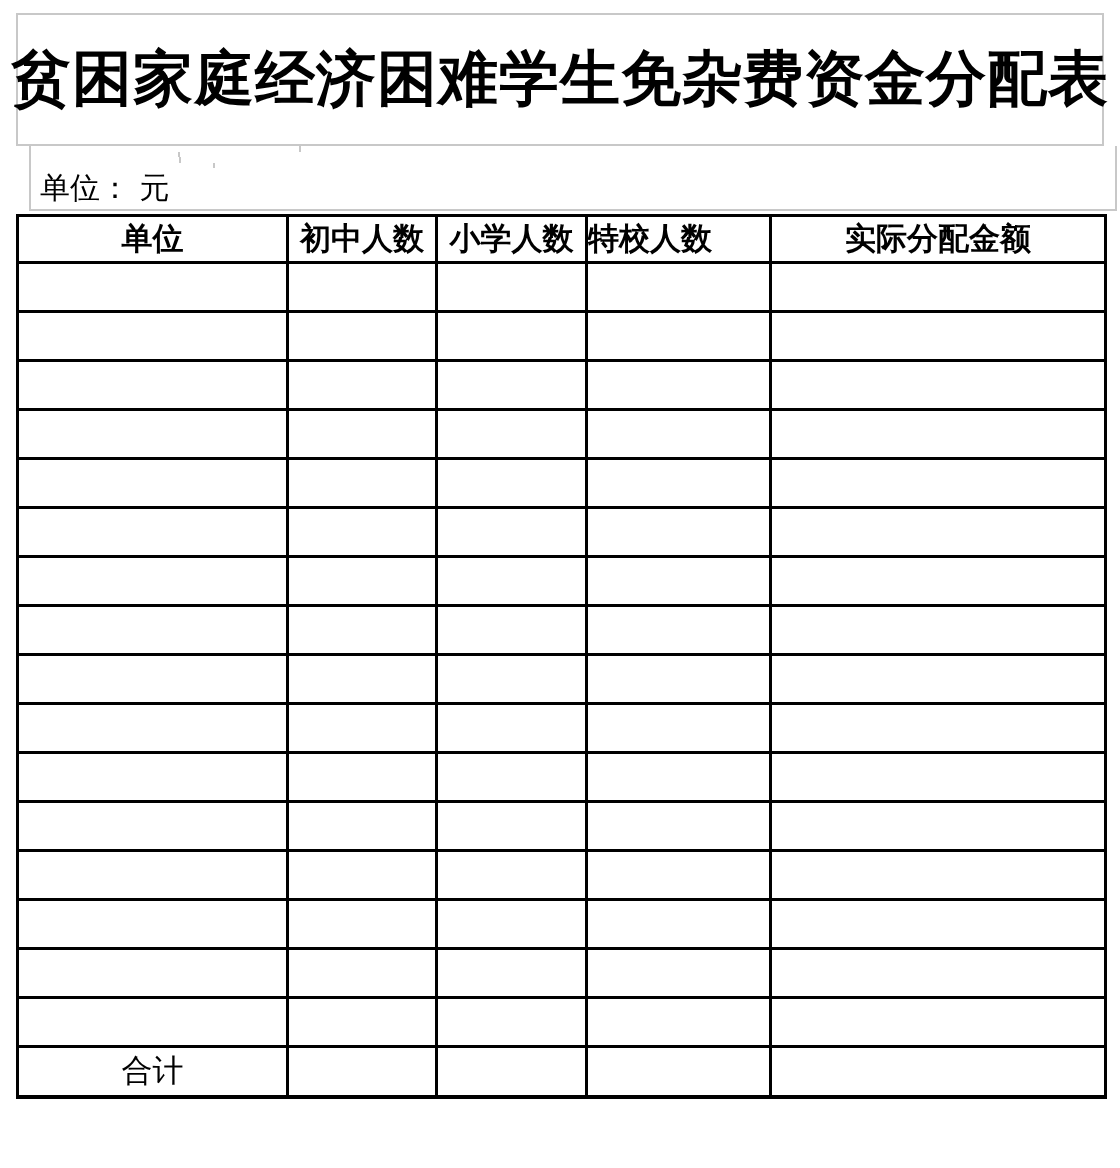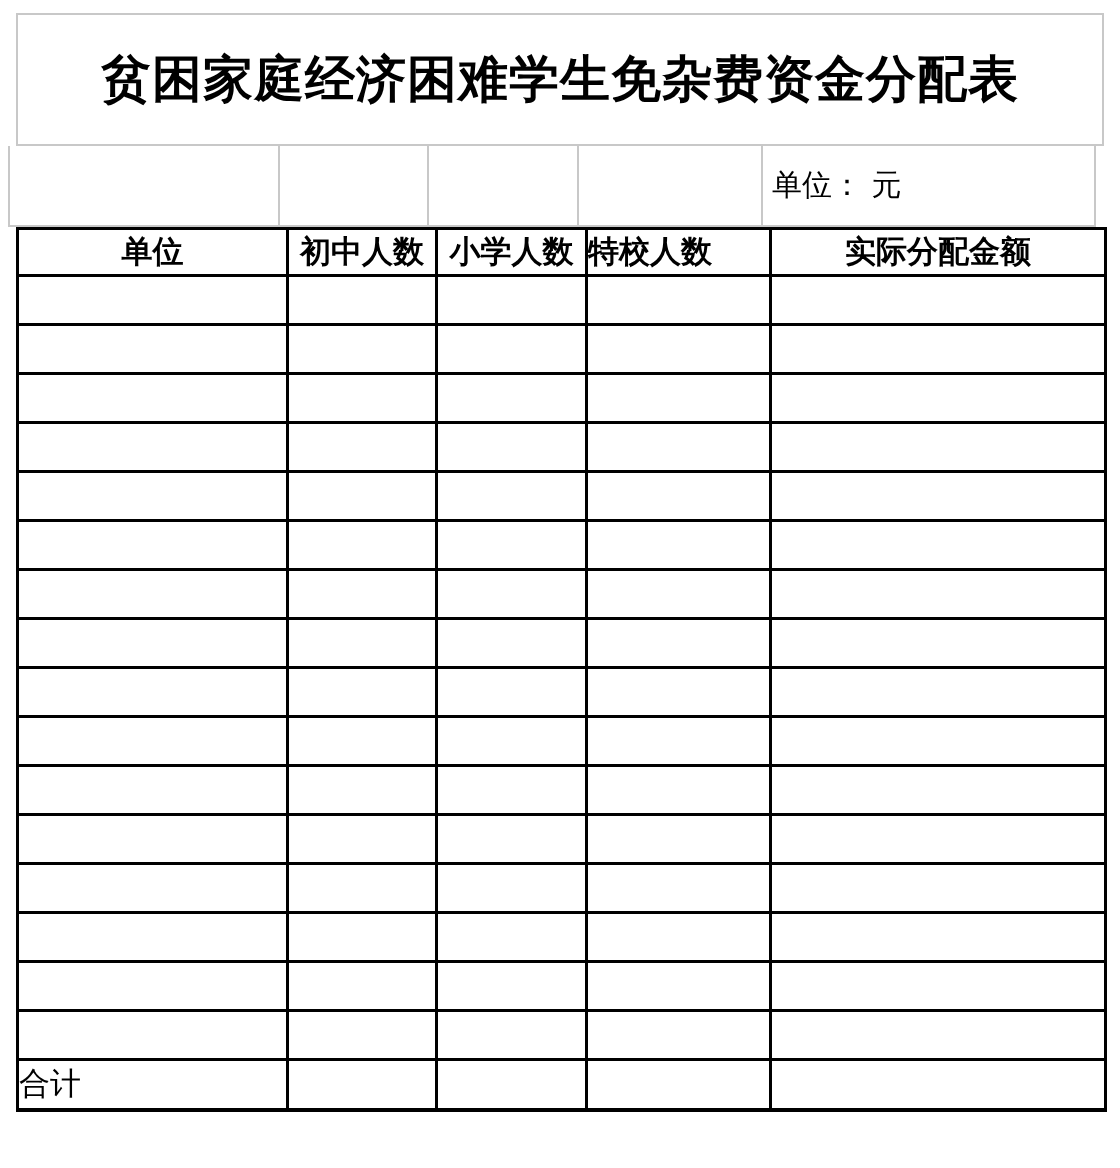--- a/index.html
+++ b/index.html
@@ -17,45 +17,46 @@
     color:var(--fg);
     font-family:"DejaVu Sans","Liberation Sans",sans-serif;
     overflow:hidden;
   }
   
   .title-box {
     position:absolute; left:16px; top:13px;
     width:1088px; height:133px;
     border:2px solid var(--border-gray);
     display:flex; align-items:center; justify-content:center;
-    font-size:50px; font-weight:bold;
+    font-size:60px; font-weight:bold;
     letter-spacing:1px; white-space:nowrap;
   }
   
   .unit-row {
-    position:absolute; left:8px; top:146px;
-    width:1088px; height:81px;
+    position:absolute; left:29px; top:146px;
+    width:1088px; height:65px;
     border-left:2px solid var(--border-gray);
     border-right:2px solid var(--border-gray);
     border-bottom:2px solid var(--border-gray);
     display:flex;
+    flex-direction:column;
   }
   .unit-cell { border-right:2px solid var(--border-gray); height:100%; }
   .unit-cell.c0 { width:270px; }
   .unit-cell.c1 { width:149px; }
   .unit-cell.c2 { width:150px; }
   .unit-cell.c3 { width:184px; }
   .unit-cell.c4 {
     flex:1; border-right:none;
     display:flex; align-items:center;
     padding-left:9px; font-size:30px; white-space:pre;
   }
   
   table.main-table {
-    position:absolute; left:16px; top:227px;
+    position:absolute; left:16px; top:214px;
     width:1088px;
     border-collapse:collapse; table-layout:fixed;
     border:3px solid var(--border-black);
     border-bottom-width:4px;
   }
   col.w0 { width:270px; }
   col.w1 { width:149px; }
   col.w2 { width:150px; }
   col.w3 { width:184px; }
   col.w4 { width:335px; }
@@ -67,20 +68,21 @@
   .main-table th {
     height:47px;
     font-size:31px; font-weight:bold;
     text-align:center; vertical-align:middle;
     white-space:nowrap;
   }
   .main-table th.th-left { text-align:left; padding-left:0; }
   .main-table tbody td { height:49px; }
   .main-table tfoot td { height:50px; vertical-align:middle; }
   .total-label {
+    text-align:center;
     font-size:31px; font-weight:normal;
   }
 </style>
 </head>
 <body>
 
 <div class="sheet">
 
   <div class="title-box">贫困家庭经济困难学生免杂费资金分配表</div>
 

